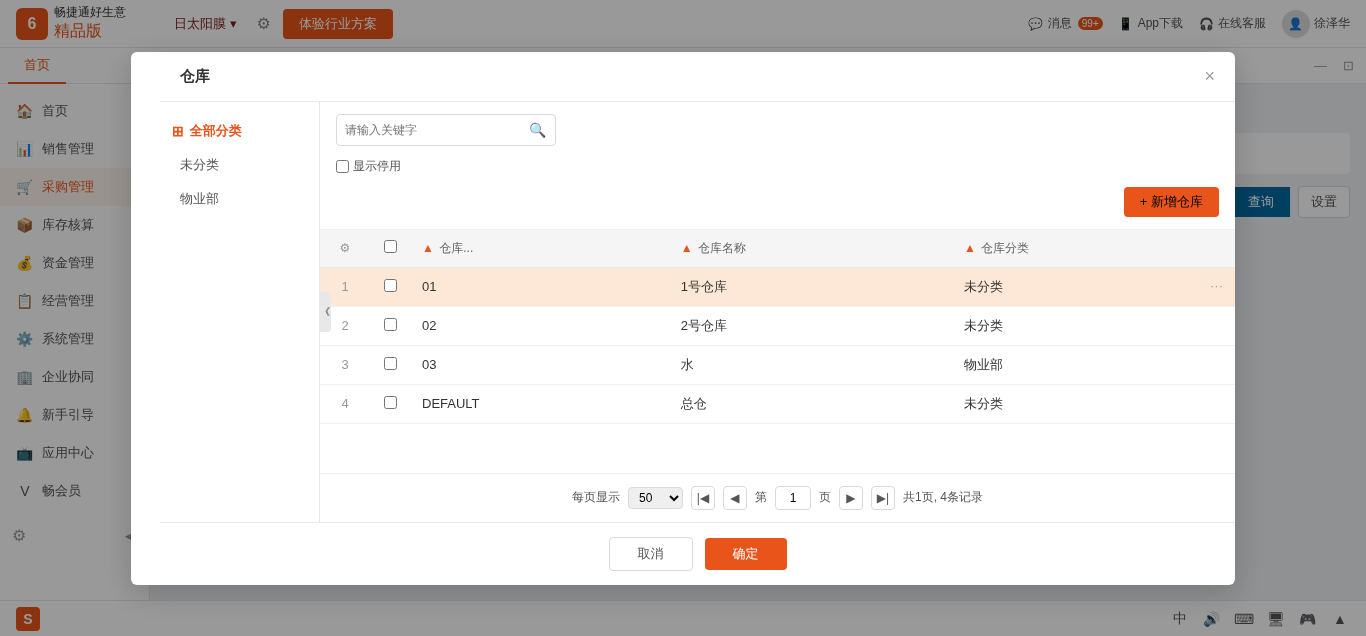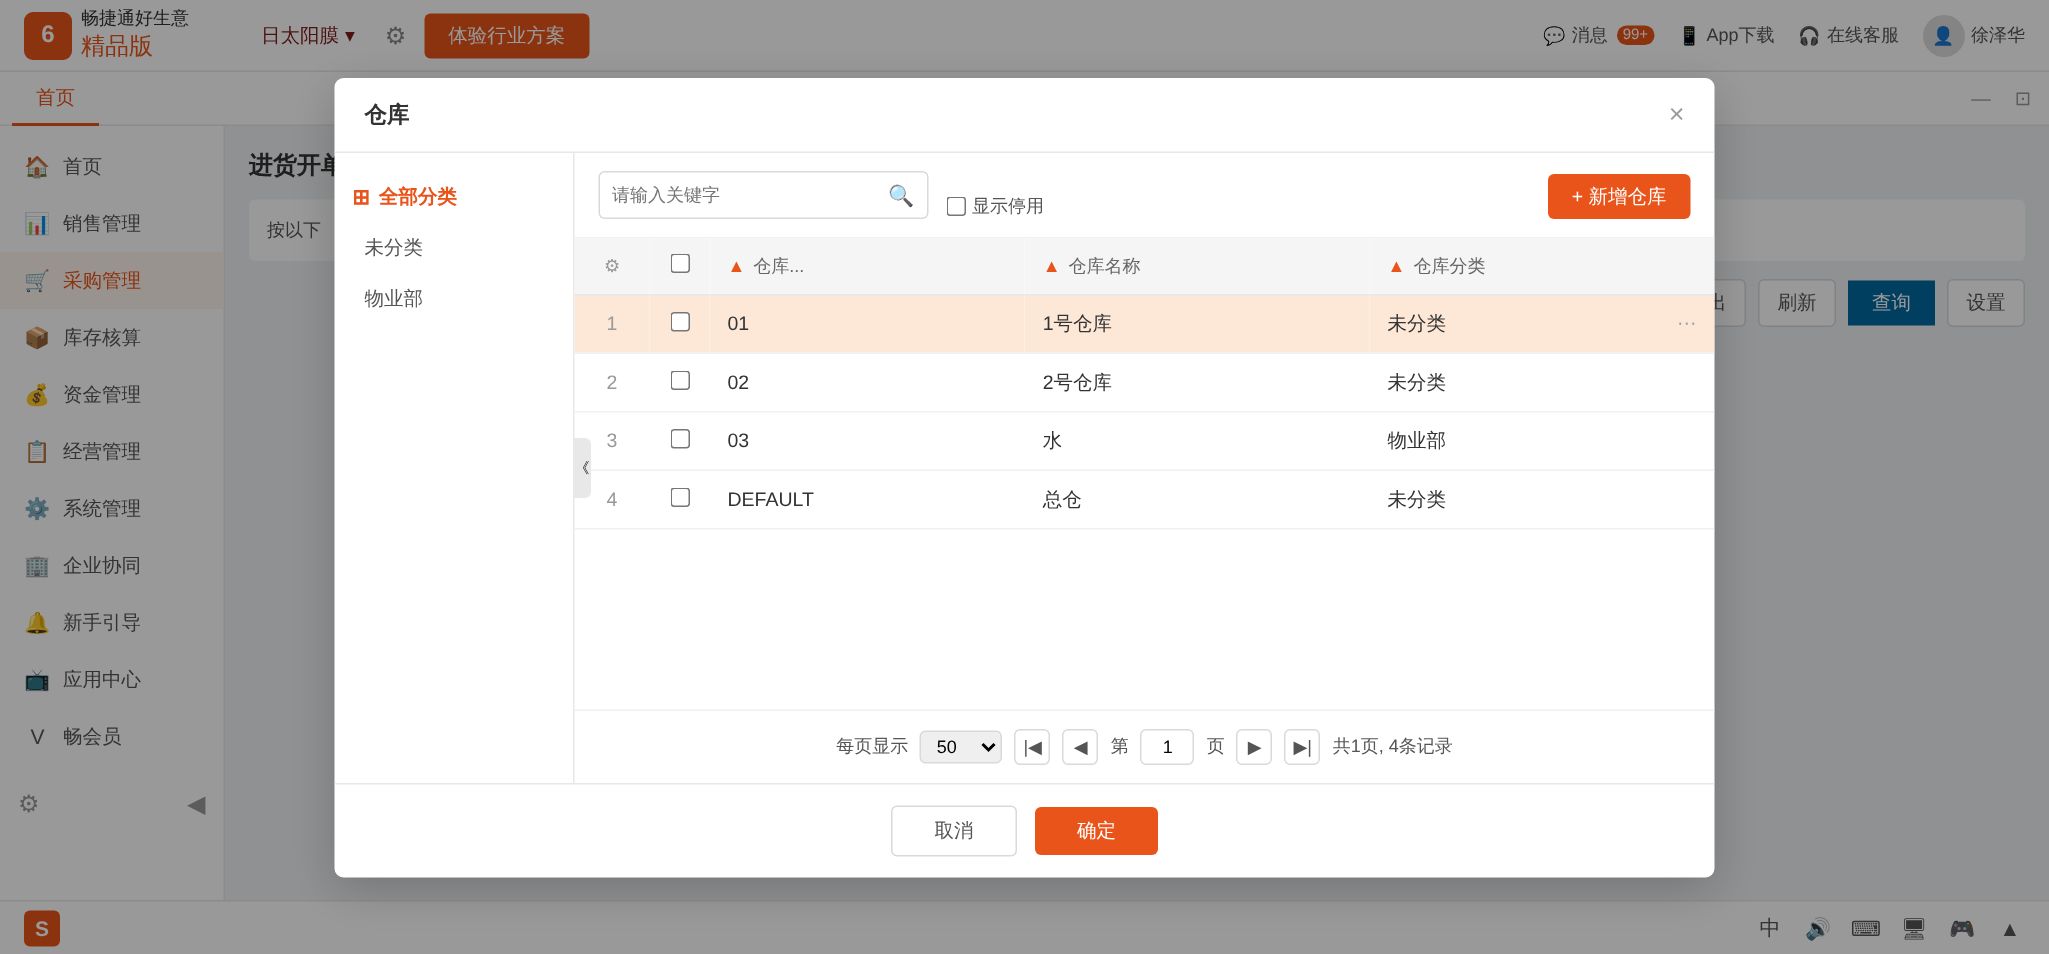--- a/index.html
+++ b/index.html
@@ -116,24 +116,25 @@
       position: fixed; top: 0; left: 0; right: 0; bottom: 0;
       background: rgba(0,0,0,0.4);
       z-index: 100;
       display: flex; align-items: center; justify-content: center;
     }
 
     
     .modal {
       background: #fff;
       border-radius: 6px;
-      width: 920px;
+      width: 1104px;
       max-width: 95vw;
       box-shadow: 0 8px 32px rgba(0,0,0,0.2);
       overflow: hidden;
+      padding-left: 29px;
     }
     .modal-header {
       display: flex; align-items: center; justify-content: space-between;
       padding: 14px 20px;
       border-bottom: 1px solid #e8e8e8;
     }
     .modal-title { font-size: 15px; font-weight: bold; color: #333; }
     .modal-close { cursor: pointer; color: #999; font-size: 18px; }
     .modal-body {
       display: flex;
@@ -157,37 +158,38 @@
       position: absolute;
       right: -12px; top: 50%;
       transform: translateY(-50%);
       width: 12px; height: 40px;
       background: #e8e8e8;
       display: flex; align-items: center; justify-content: center;
       cursor: pointer; border-radius: 0 4px 4px 0; font-size: 10px;
     }
     .modal-main { flex: 1; display: flex; flex-direction: column; }
     .modal-toolbar {
-      display: flex; align-items: flex-end; padding: 12px 16px; gap: 12px;
+      display: flex; align-items: flex-start; padding: 12px 16px; gap: 12px;
       border-bottom: 1px solid #f0f0f0;
+      flex-direction: column;
     }
     .search-box {
       display: flex; align-items: center;
       border: 1px solid #d9d9d9; border-radius: 4px;
       padding: 0 8px; height: 32px; width: 220px; background: #fff;
     }
     .search-box input {
       border: none; outline: none; flex: 1; font-size: 12px; color: #333;
       background: transparent;
     }
     .search-icon { color: #999; font-size: 14px; }
     .checkbox-label { display: flex; align-items: center; gap: 4px; cursor: pointer; font-size: 12px; color: #555; }
     .btn-add-warehouse {
       margin-left: auto;
-      background: #e8541a; color: #ffffff; border: none;
+      background: #e8541a; color: #000000; border: none;
       padding: 6px 16px; border-radius: 4px; cursor: pointer; font-size: 13px;
     }
 
     
     .modal-table { flex: 1; overflow: auto; }
     table { width: 100%; border-collapse: collapse; }
     table th {
       background: #f5f5f5; padding: 10px 12px; text-align: left;
       font-size: 12px; color: #666; border-bottom: 1px solid #e8e8e8;
       font-weight: normal;

